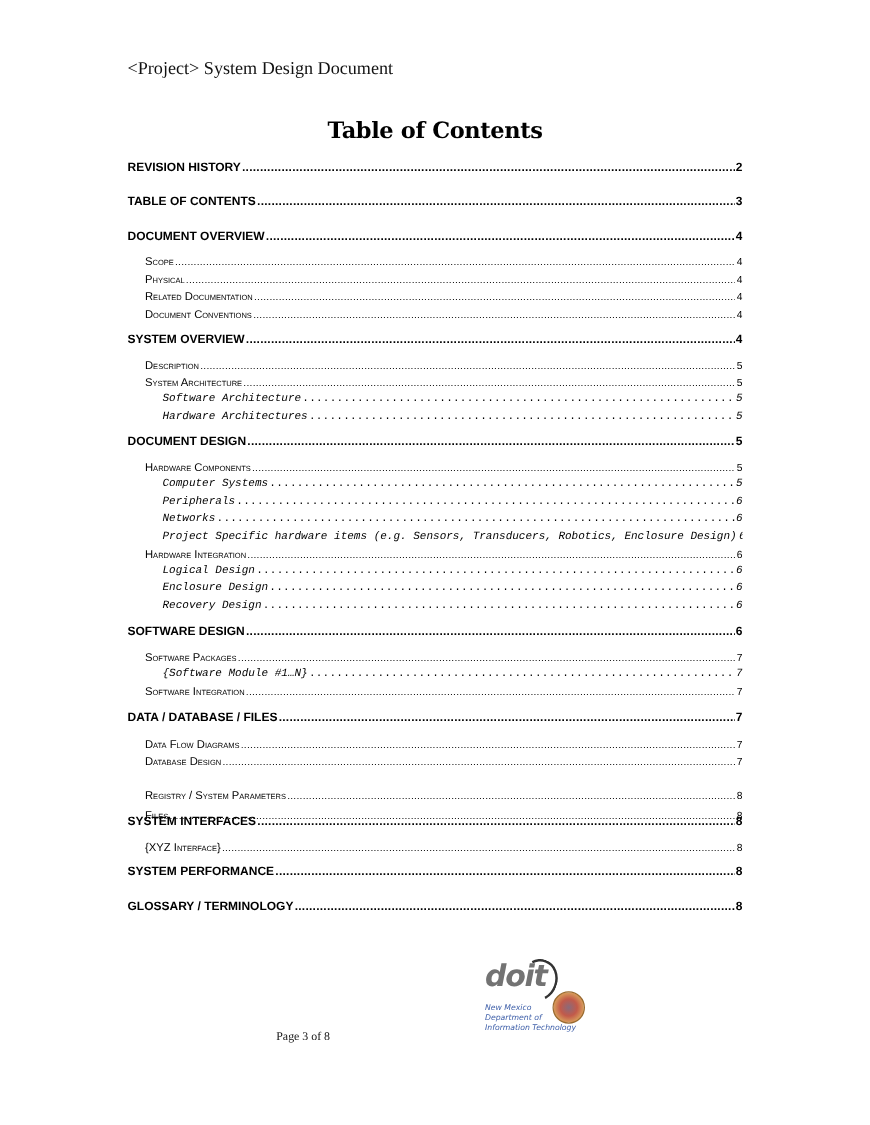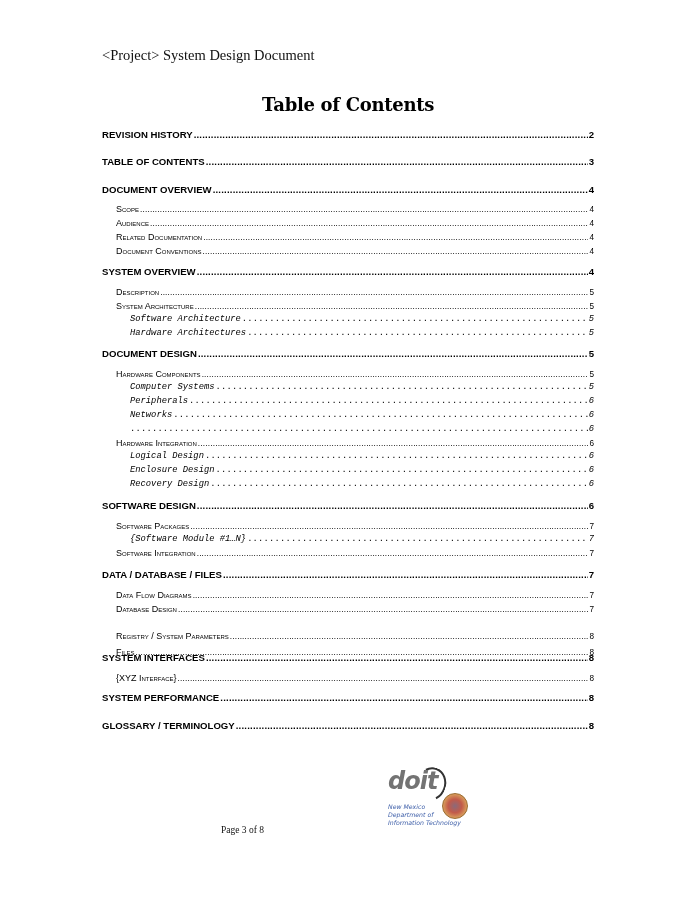--- a/index.html
+++ b/index.html
@@ -87,21 +87,21 @@
       <span class="label">DOCUMENT OVERVIEW</span>
       <span class="dots"></span>
       <span class="page">4</span>
     </div>
   <div class="row lvl2" style="top:203px">
       <span class="label">Scope</span>
       <span class="dots"></span>
       <span class="page">4</span>
     </div>
   <div class="row lvl2" style="top:217px">
-      <span class="label">Audience</span>
+      <span class="label">Physical</span>
       <span class="dots"></span>
       <span class="page">4</span>
     </div>
   <div class="row lvl2" style="top:231px">
       <span class="label">Related Documentation</span>
       <span class="dots"></span>
       <span class="page">4</span>
     </div>
   <div class="row lvl2" style="top:245px">
       <span class="label">Document Conventions</span>
@@ -152,20 +152,21 @@
       <span class="label">Peripherals</span>
       <span class="dots"></span>
       <span class="page">6</span>
     </div>
   <div class="row lvl3" style="top:409px">
       <span class="label">Networks</span>
       <span class="dots"></span>
       <span class="page">6</span>
     </div>
   <div class="row lvl3" style="top:423px">
+      <span class="label">Project Specific hardware items (e.g. Sensors, Transducers, Robotics, Enclosure Design)</span>
       <span class="dots"></span>
       <span class="page">6</span>
     </div>
   <div class="row lvl2" style="top:437px">
       <span class="label">Hardware Integration</span>
       <span class="dots"></span>
       <span class="page">6</span>
     </div>
   <div class="row lvl3" style="top:450px">
       <span class="label">Logical Design</span>

